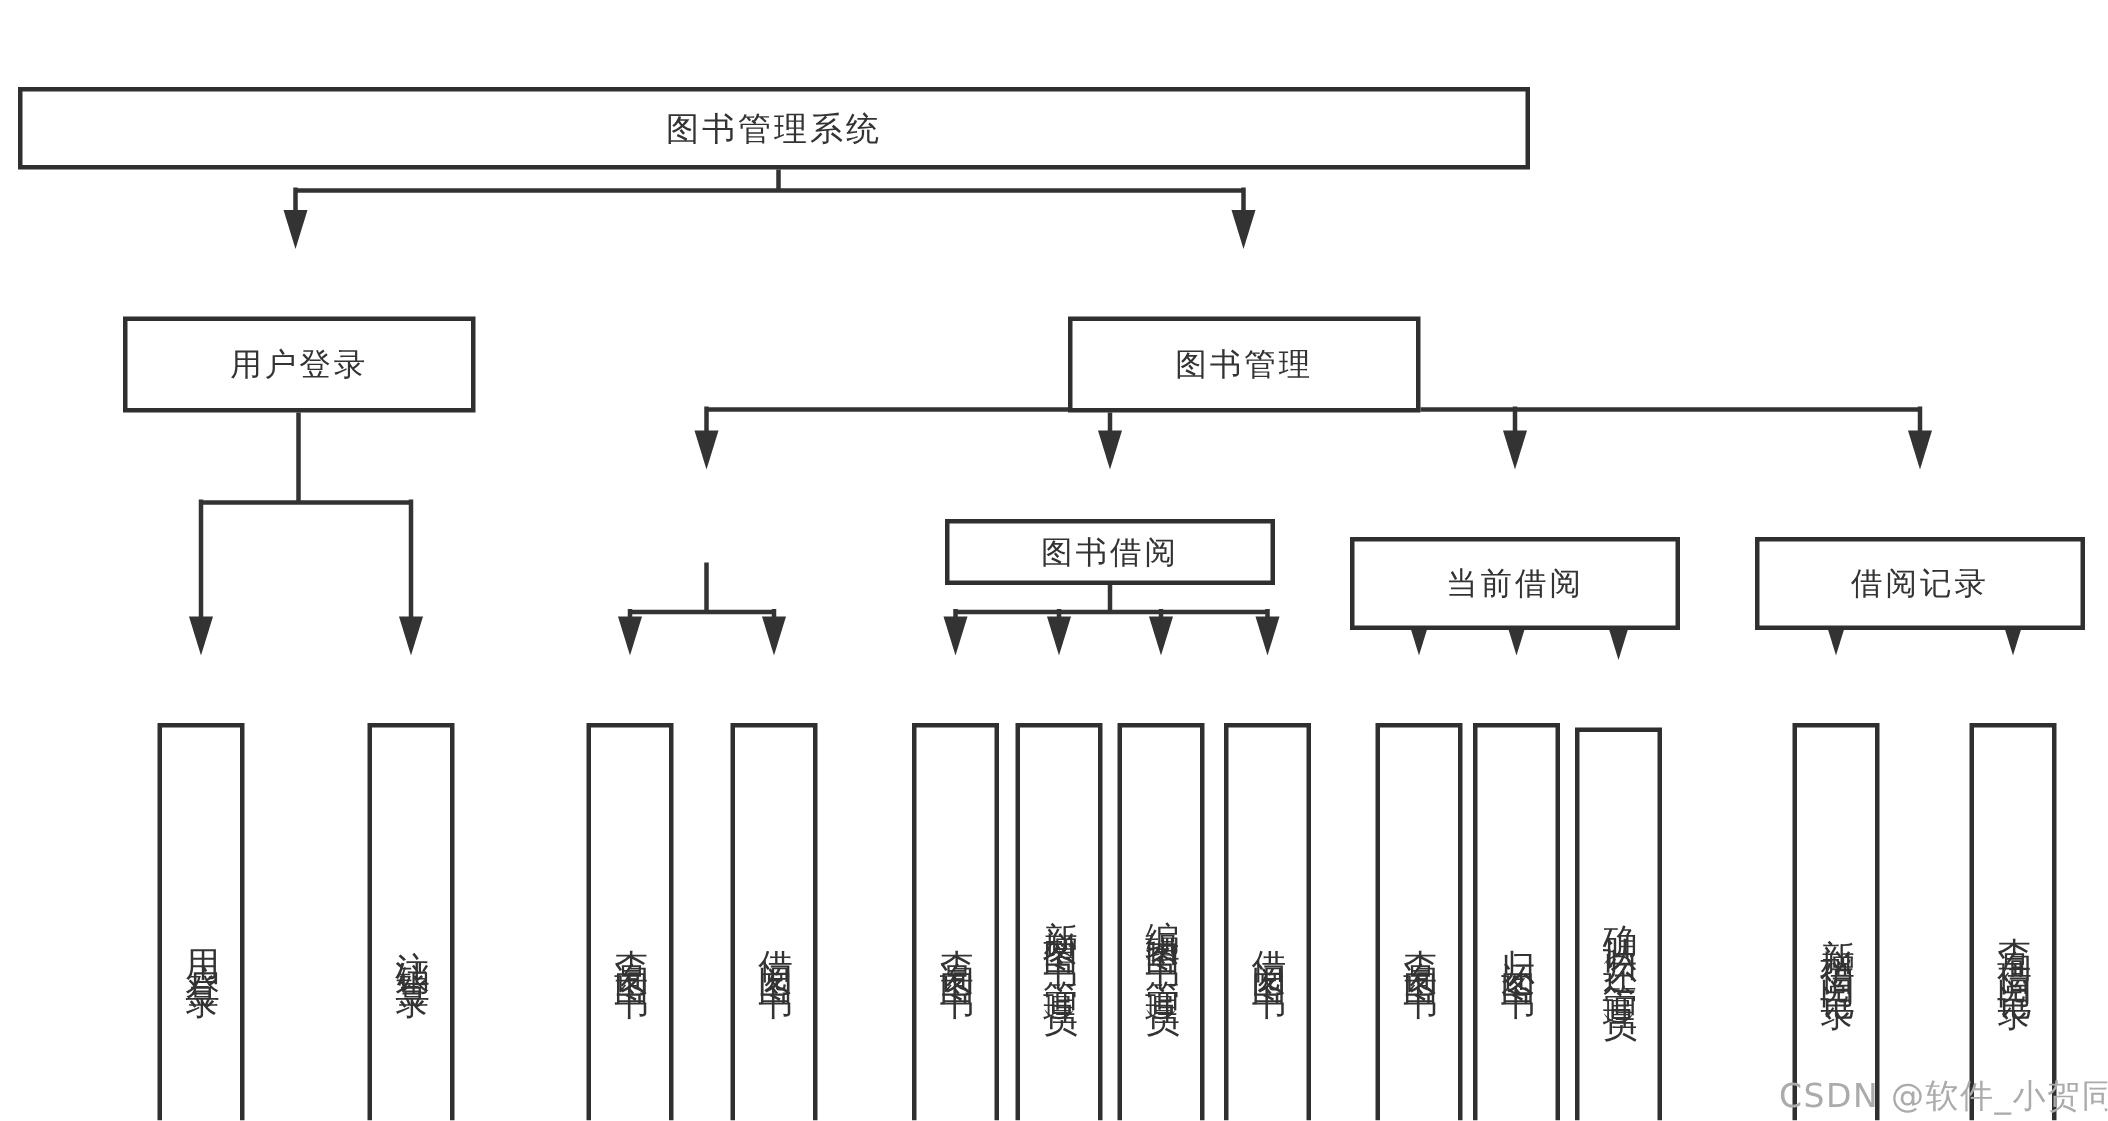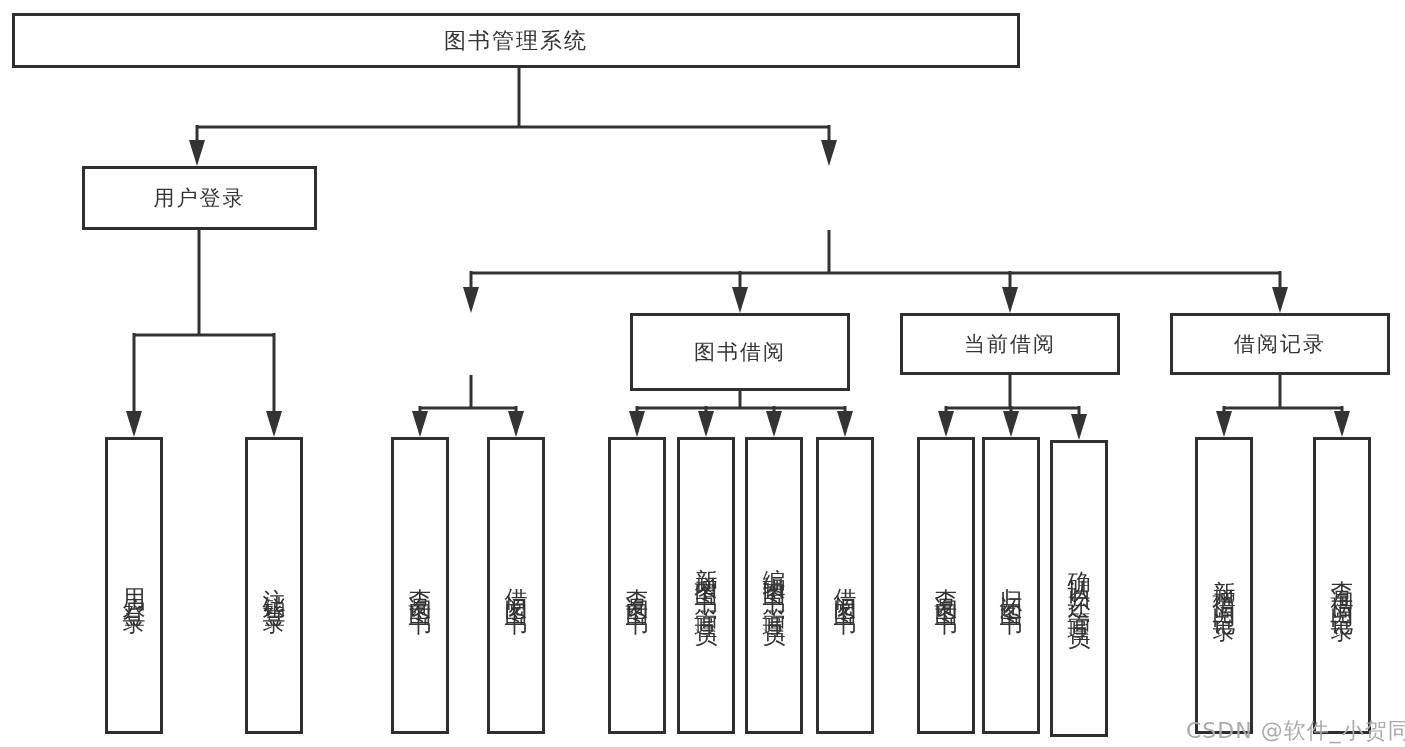--- a/index.html
+++ b/index.html
@@ -20,20 +20,21 @@
   .box {
     position: absolute;
     box-sizing: border-box;
     background: #ffffff;
     border: 3px solid #2f2f2f;
     color: #333333;
     display: flex;
     align-items: center;
     justify-content: center;
     z-index: 2;
+    margin-top: 45px;
   }
   .hbox span {
     font-size: 21px;
     letter-spacing: 2px;
     white-space: nowrap;
   }
   .leaf { width: 58px; top: 437px; height: 297px; }
   .leaf span {
     writing-mode: vertical-rl;
     text-orientation: mixed;
@@ -42,21 +43,21 @@
     letter-spacing: 8px;
   }
   
   #b-root   { left: 12px;  top: 13px;  width: 1008px; height: 55px; }
   #b-root span { font-size: 22px; }
   
   #b-login  { left: 82px;  top: 166px; width: 235px; height: 64px; }
   #b-mgmt   { left: 712px; top: 166px; width: 235px; height: 64px; }
   
   #b-rec    { left: 361px; top: 313px; width: 220px; height: 62px; }
-  #b-borrow { left: 630px; top: 313px; width: 220px; height: 78px; text-align: right; }
+  #b-borrow { left: 630px; top: 301px; width: 220px; height: 44px; text-align: right; }
   #b-cur    { left: 900px; top: 313px; width: 220px; height: 62px; text-align: right; }
   #b-hist   { left: 1170px;top: 313px; width: 220px; height: 62px; }
   
   #l-user-login     { left: 105px; }
   #l-logout         { left: 245px; }
   #l-query-rec      { left: 391px; }
   #l-borrow-rec     { left: 487px; }
   #l-query-borrow   { left: 608px; }
   #l-add-book       { left: 677px; }
   #l-edit-book      { left: 745px; }
@@ -151,20 +152,23 @@
     </g>
   </svg>
 
   <div class="box hbox" id="b-root">
     <span>图书管理系统</span>
   </div>
 
   <div class="box hbox" id="b-login">
     <span>用户登录</span>
   </div>
+  <div class="box hbox" id="b-mgmt">
+    <span>图书管理</span>
+  </div>
 
   <div class="box hbox" id="b-borrow">
     <span>图书借阅</span>
   </div>
   <div class="box hbox" id="b-cur">
     <span>当前借阅</span>
   </div>
   <div class="box hbox" id="b-hist">
     <span>借阅记录</span>
   </div>

